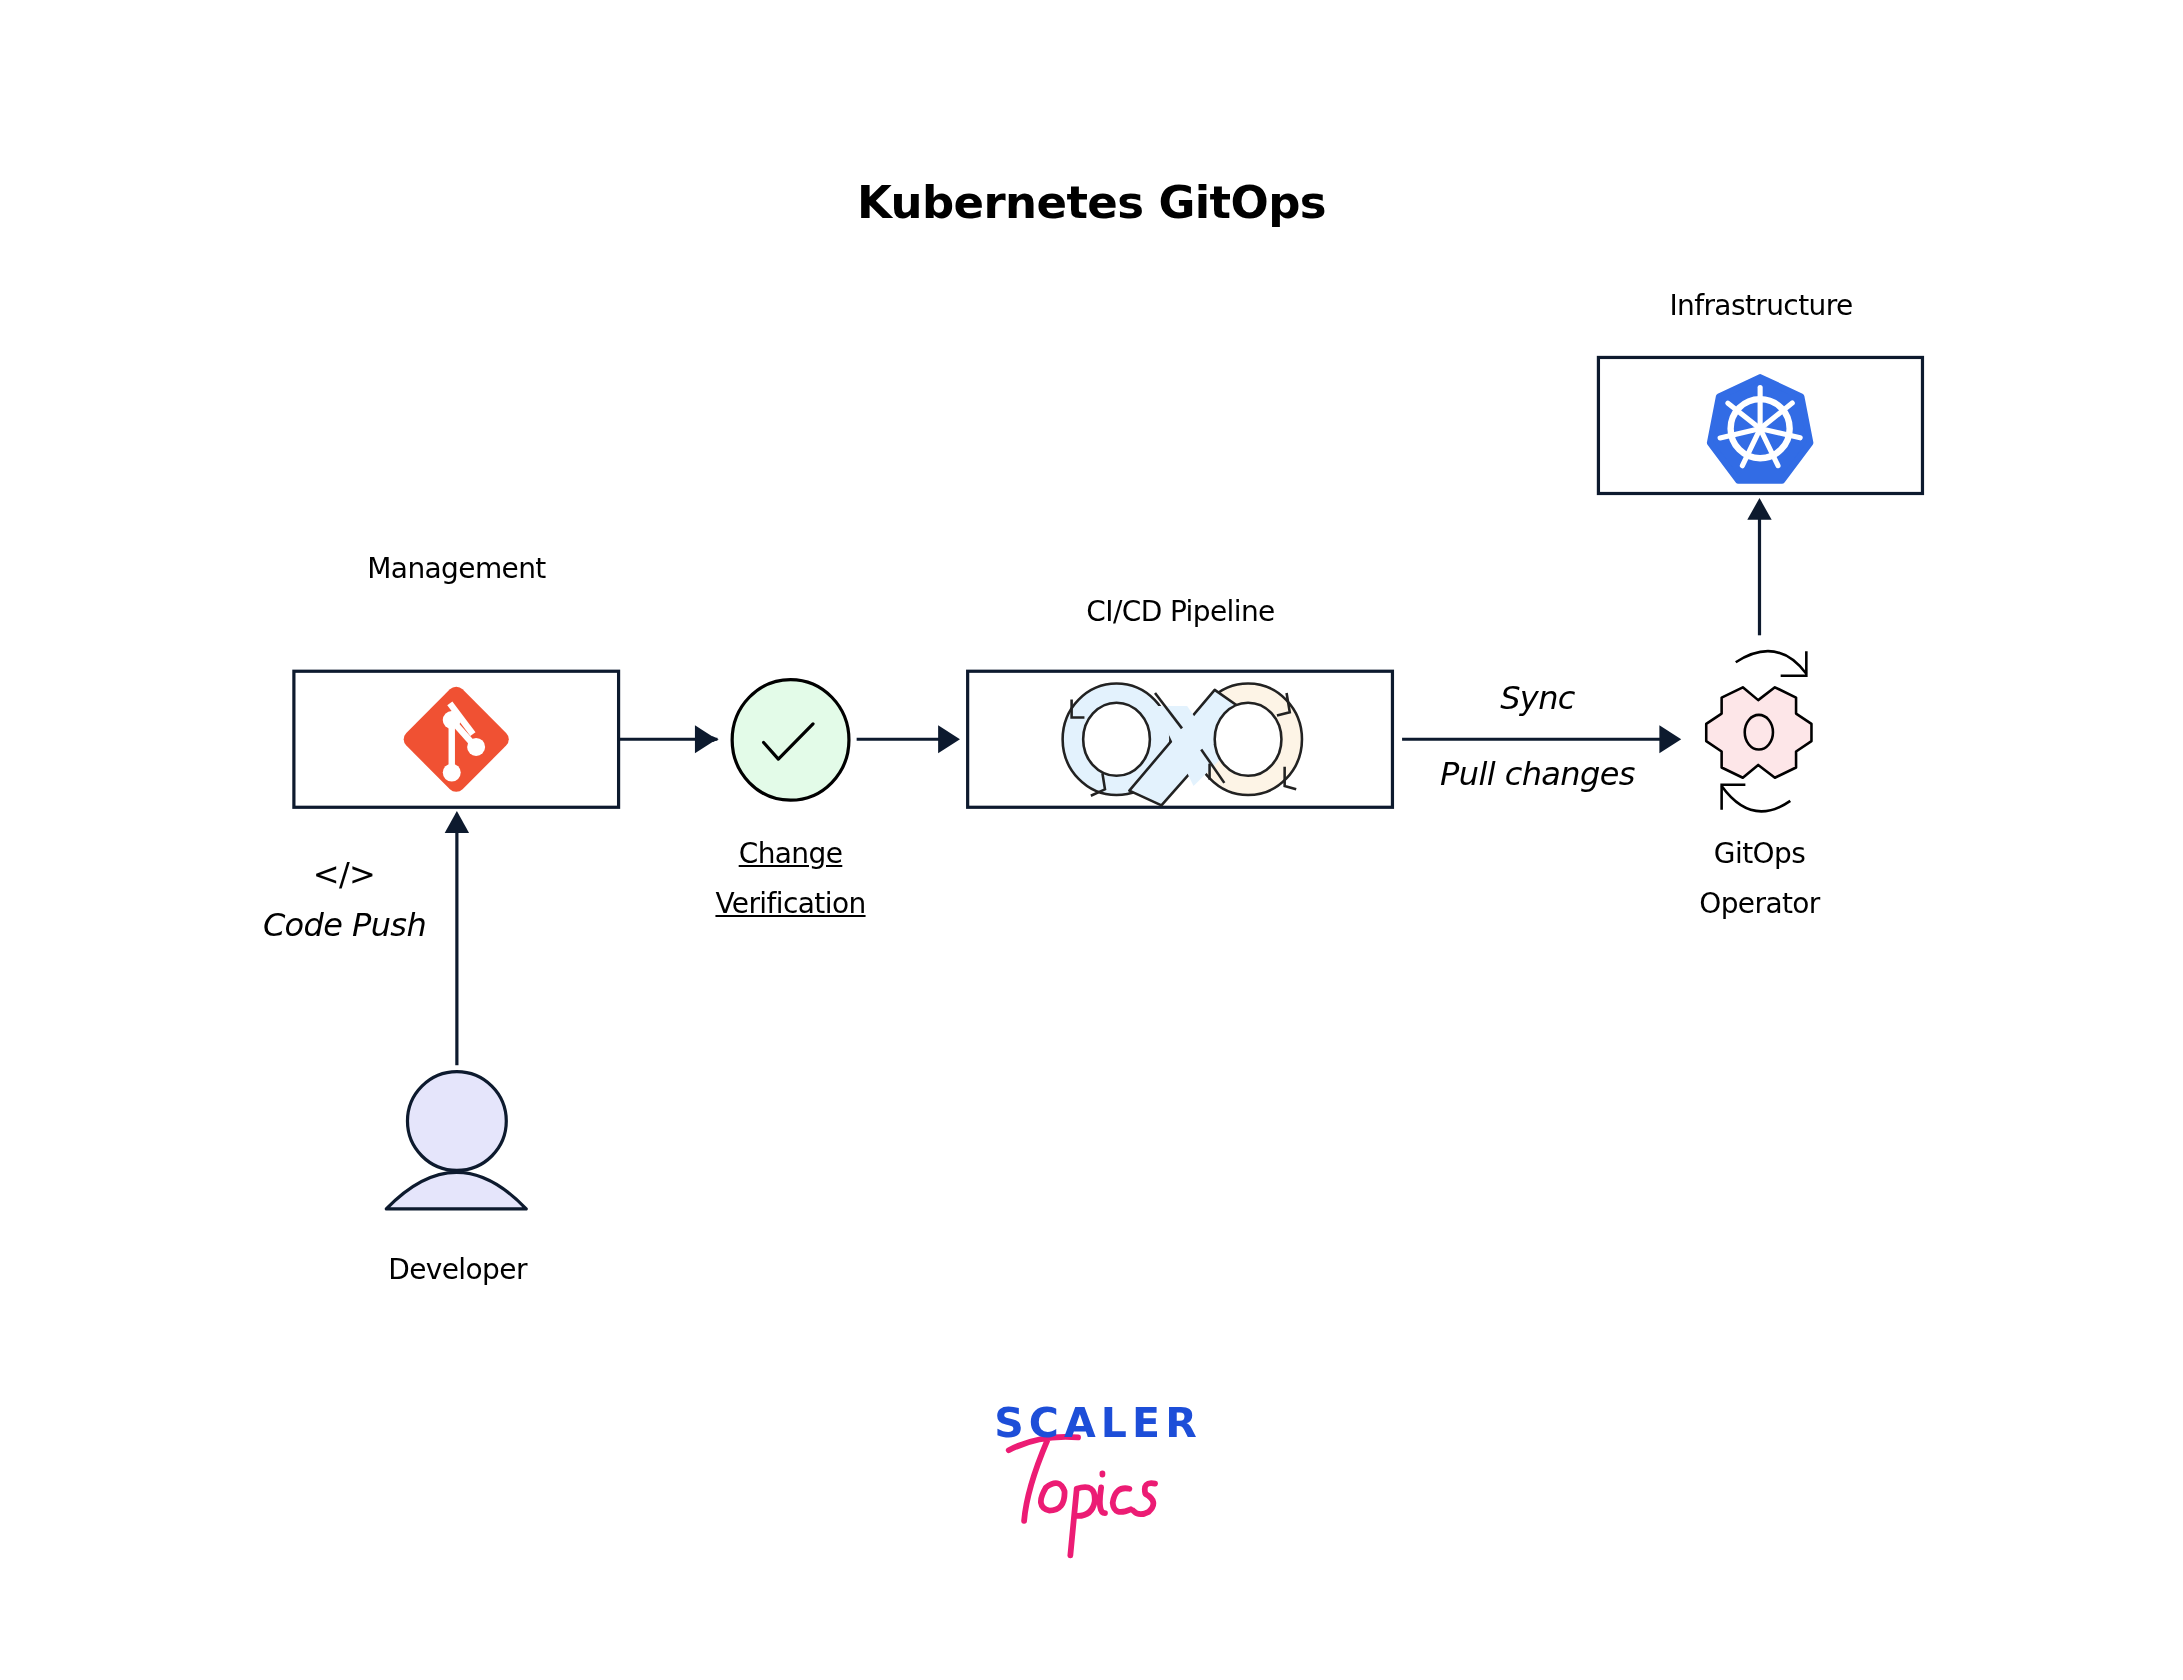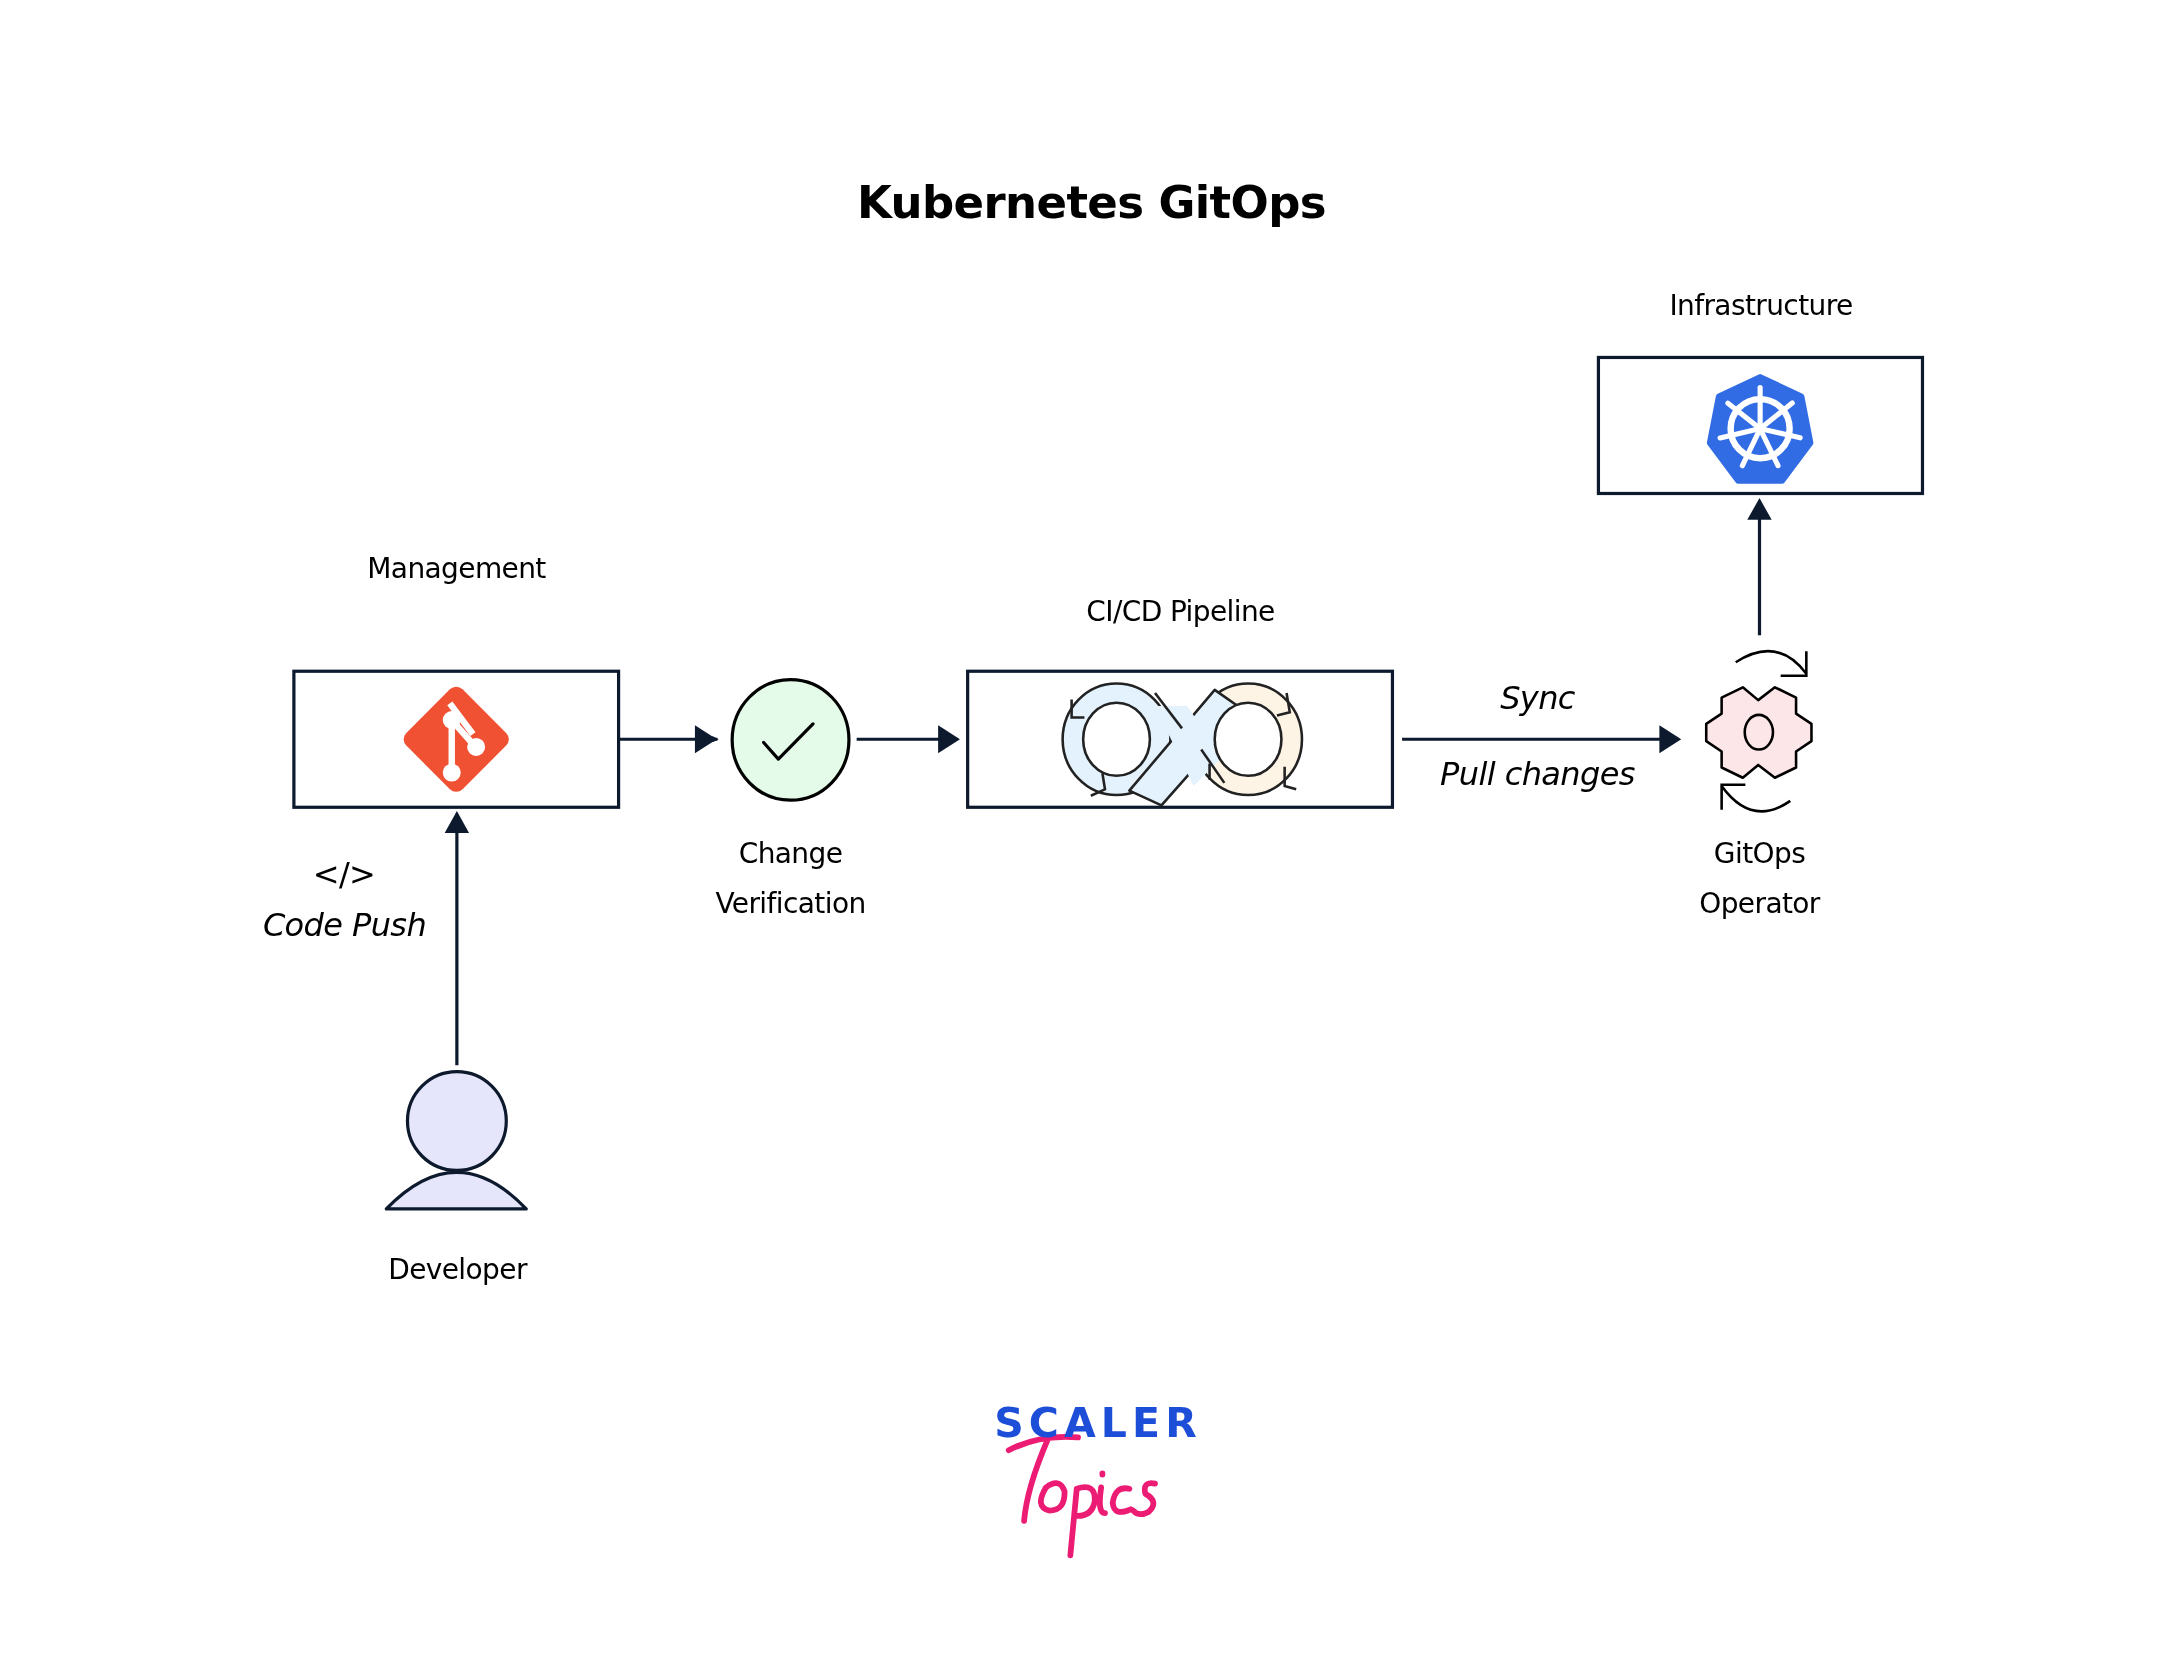--- a/index.html
+++ b/index.html
@@ -118,21 +118,21 @@
          M1718,2296 l0,2
          M1760,2320 q-22,-5 -26,22 q2,22 28,10
          M1800,2312 q-20,-4 -15,16 q22,12 5,28 q-15,8 -24,-2" fill="none" stroke="#ec1c74" stroke-width="9" stroke-linecap="round" stroke-linejoin="round"></path>
   </g>
 </svg>
 
 <div class="lbl node-label" style="left:294px; width:325px; top:544px;">
   <div>Management</div>
 </div>
 
-<div class="lbl node-label" style="left:662px; width:257px; top:829px;">
+<div class="lbl node-label" style="left:662px; width:257px; top:829px;text-decoration:underline;">
   <div>Change</div>
   <div>Verification</div>
 </div>
 
 <div class="lbl node-label" style="left:968px; width:425px; top:587px;">CI/CD Pipeline</div>
 
 <div class="lbl node-label" style="left:1599px; width:324px; top:281px;">Infrastructure</div>
 
 <div class="lbl node-label" style="left:1631px; width:257px; top:829px;">
   <div>GitOps</div>

